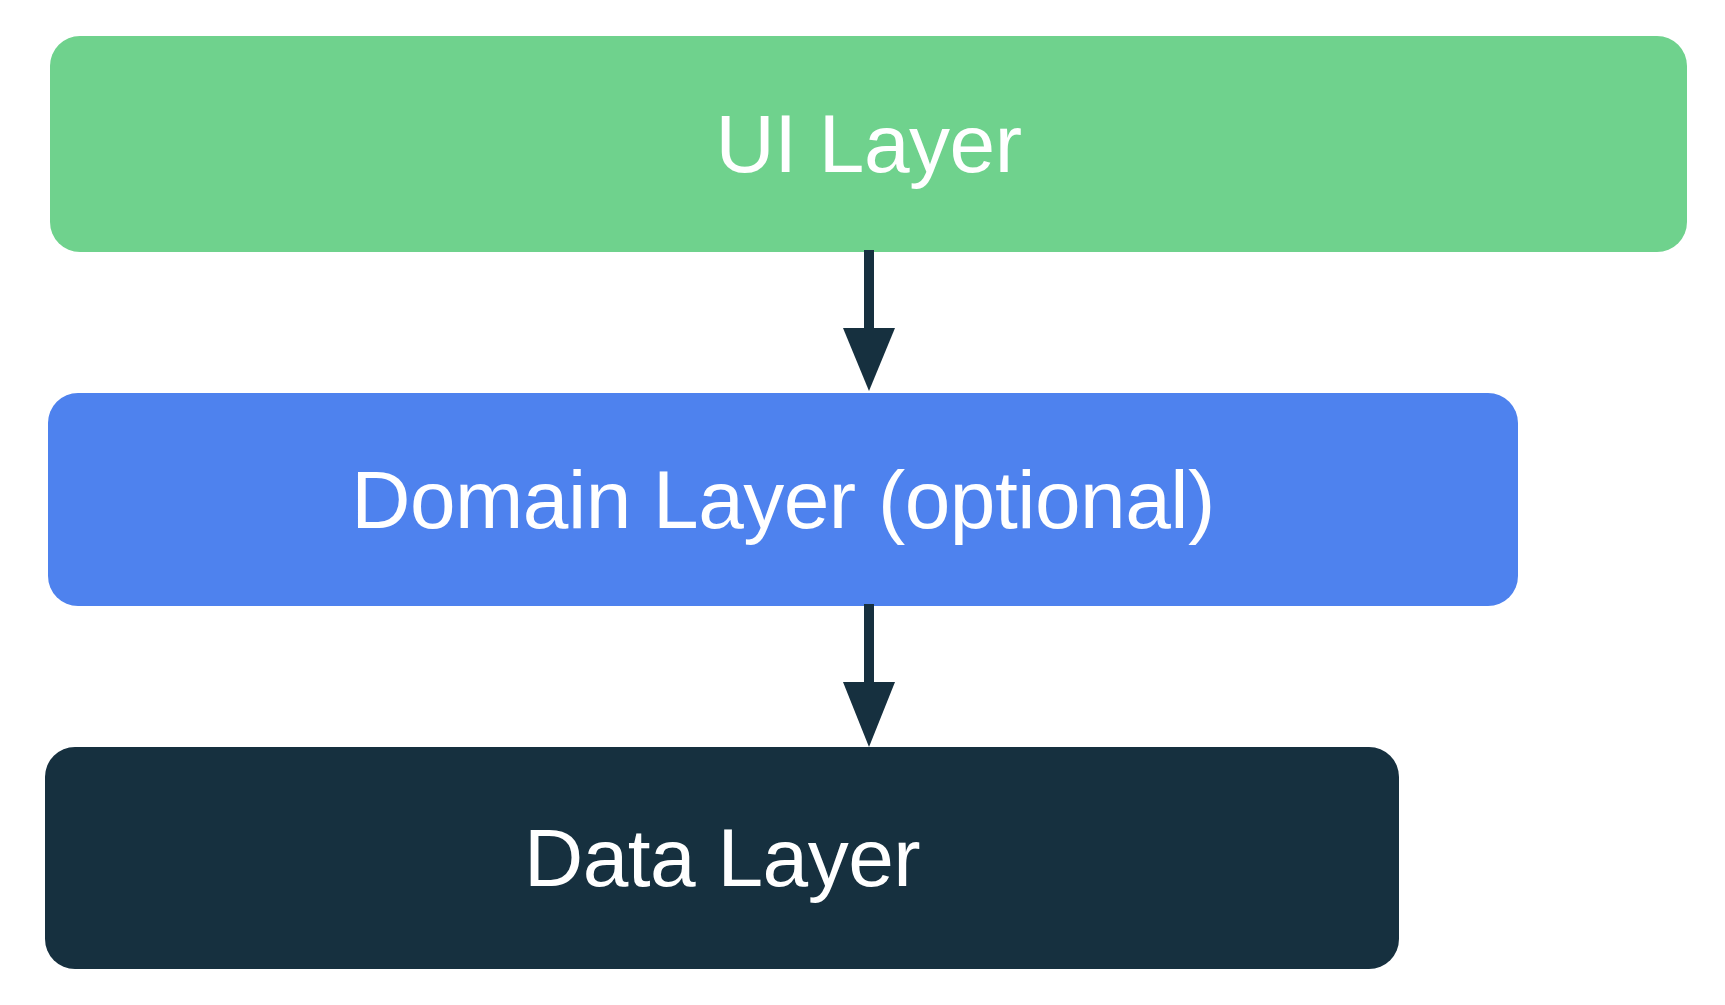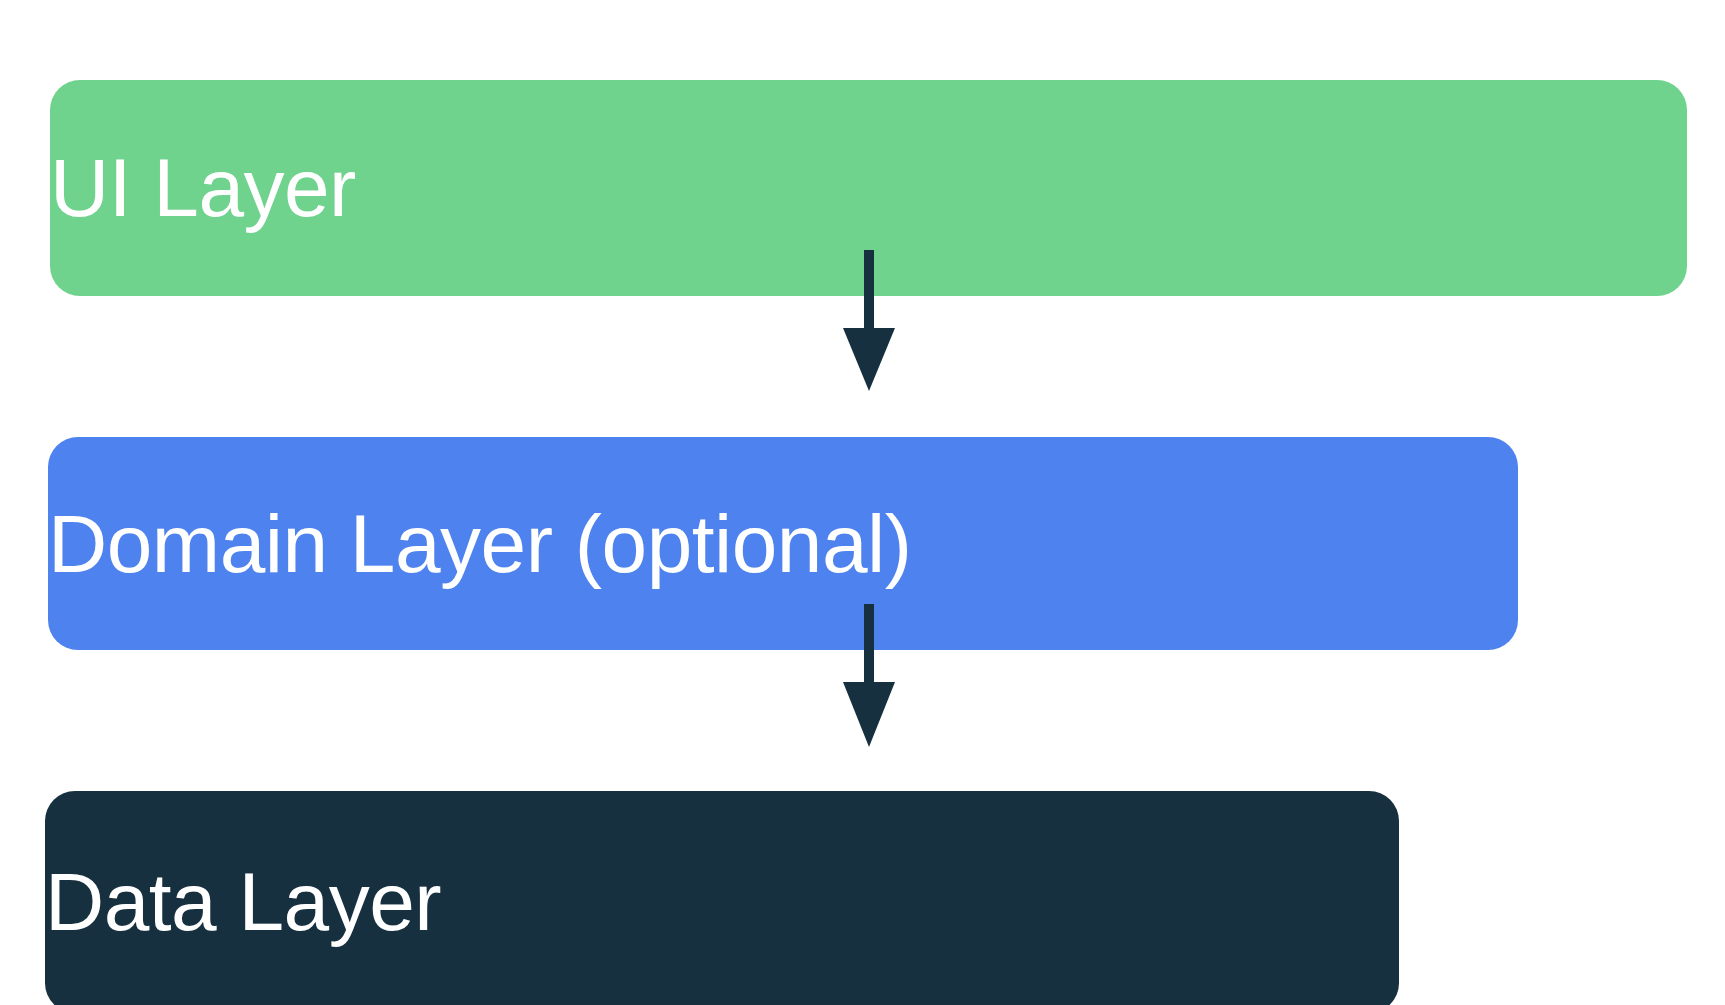--- a/index.html
+++ b/index.html
@@ -16,25 +16,24 @@
     width: 1725px;
     height: 1005px;
     background: #ffffff;
     overflow: hidden;
   }
 
   .layer-box {
     position: absolute;
     display: flex;
     align-items: center;
-    justify-content: flex-start;
+    justify-content: center;
     box-sizing: border-box;
     border-radius: 30px;
     color: #ffffff;
-    margin-top: 44px;
   }
 
   .layer-label {
     font-family: "Liberation Sans", sans-serif;
     font-weight: 300;
     letter-spacing: -0.5px;
     line-height: 1;
     color: #ffffff;
     white-space: nowrap;
     -webkit-font-smoothing: antialiased;

